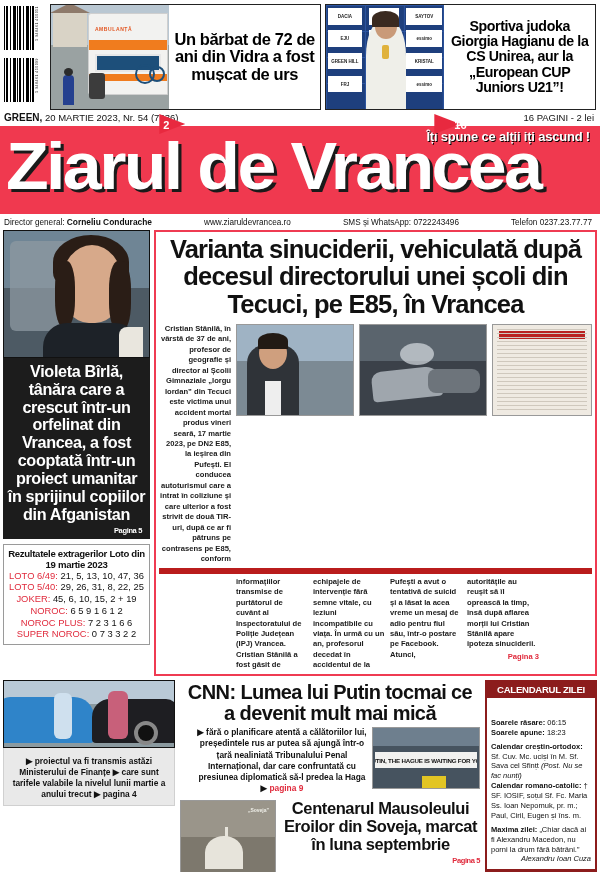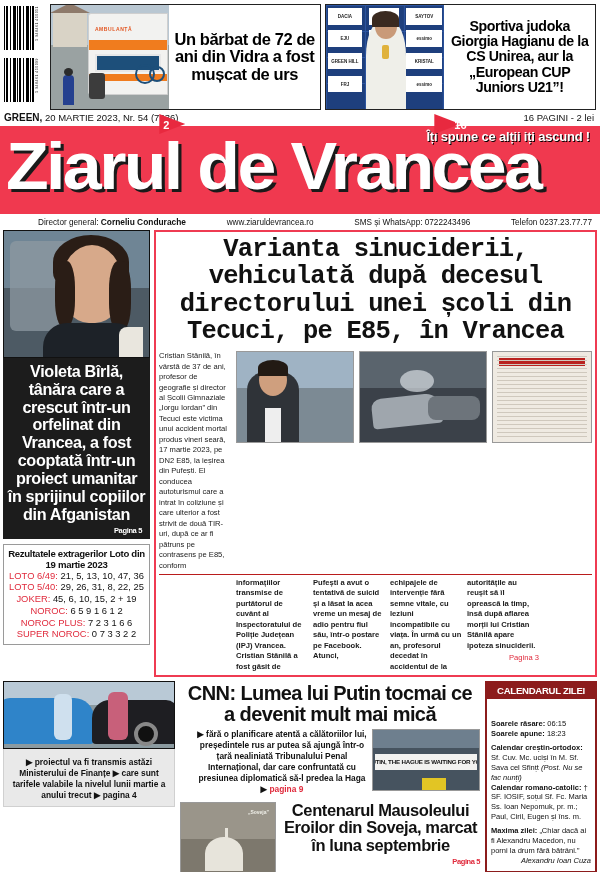--- a/index.html
+++ b/index.html
@@ -66,21 +66,21 @@
   .dateline b { font-size:10px; }
 
   
   .masthead { background:#f0394f; position:relative; height:88px; overflow:hidden; }
   .slogan { position:absolute; right:10px; top:3px; color:#fff; font-weight:bold; font-size:13px;
     text-shadow:1px 1px 0 #000; letter-spacing:-0.2px; }
   .mast-title { position:absolute; left:6px; top:8px; right:6px; color:#fff; font-weight:bold;
     font-size:66px; line-height:0.98; letter-spacing:-2.5px;
     text-shadow: 3px 3px 0 #1a1a1a; white-space:nowrap;
     font-family:"Liberation Sans", sans-serif; transform:scaleX(1.06); transform-origin:left center; }
-  .mastinfo { display:flex; justify-content:space-between; align-items:center; padding:3px 8px 3px 4px; font-size:8.2px; color:#111;margin-left:34px;}
+  .mastinfo { display:flex; justify-content:space-between; align-items:center; padding:3px 8px 3px 4px; font-size:8.2px; color:#111;}
   .mastinfo b { font-size:8.4px; }
 
   
   .main { display:flex; padding:0 3px; gap:4px; }
   .col-left { width:196px; }
   .col-right { flex:1; border:2px solid #ef3b52; padding:3px; }
 
   .lead-photo { width:100%; height:128px; background:#6d7b86; position:relative; overflow:hidden; border:1px solid #111; }
   .lp-sky{position:absolute;inset:0;background:linear-gradient(#6f8595 0 45%,#4d5a64 45% 100%);}
   .lp-fountain{position:absolute;left:6px;top:10px;width:60px;height:90px;background:#8d9aa2;opacity:.75;border-radius:6px;}
@@ -95,41 +95,41 @@
     font-size:16.2px; line-height:1.1; padding:5px 4px 2px; letter-spacing:-0.35px; position:relative; }
   .lead-head .pg { color:#fff; font-size:7.5px; font-weight:bold; text-align:right; display:block; padding:4px 4px 1px 0; }
 
   .loto { border:1px solid #9a9a9a; margin-top:5px; padding:3px 2px 4px; text-align:center; background:#fff;}
   .loto-title { font-weight:bold; font-size:9.6px; color:#111; letter-spacing:-0.3px; }
   .loto-row { font-size:9.4px; color:#111; line-height:1.25; }
   .loto-row .lbl { color:#e02a3c; }
 
   
   .big-head { text-align:center; font-weight:bold; font-size:25.5px; line-height:1.07;
-    color:#111; letter-spacing:-0.8px; padding:1px 2px 4px;font-family:Liberation Mono, monospace; }
+    color:#111; letter-spacing:-0.8px; padding:1px 2px 4px; }
   .story-cols { display:flex; gap:5px; margin-top:2px; }
-  .scol { width:72px; font-size:7.6px; line-height:1.38; font-weight:normal; color:#1a1a1a; text-align:left;}
+  .scol { width:72px; font-size:7.6px; line-height:1.38; font-weight:bold; color:#1a1a1a; text-align:right;}
   .story-photo { width:118px; height:92px; background:#556; position:relative; overflow:hidden; border:1px solid #999;}
   .sp-sky{position:absolute;inset:0;background:linear-gradient(#9fb3c4 0 40%,#7c8a94 40% 100%);}
   .sp-man{position:absolute;left:10px;bottom:0;width:52px;height:70px;background:#2f3338;border-radius:18px 18px 0 0;}
   .sp-head{position:absolute;left:22px;top:12px;width:28px;height:32px;background:#cf9f7e;border-radius:50%;}
   .sp-hair{position:absolute;left:21px;top:8px;width:30px;height:16px;background:#221a14;border-radius:50% 50% 0 0;}
   .sp-shirt{position:absolute;left:28px;bottom:0;width:16px;height:34px;background:#eee;}
   .crash-photo { width:128px; height:92px; position:relative; overflow:hidden; border:1px solid #999; background:#4a4f55;}
   .cp-road{position:absolute;inset:0;background:linear-gradient(#5a646d 0 40%,#3b4149 40% 100%);}
   .cp-car{position:absolute;left:12px;bottom:16px;width:70px;height:30px;background:#9fa6ad;border-radius:10px 16px 4px 4px;transform:rotate(-6deg);}
   .cp-car2{position:absolute;right:6px;bottom:22px;width:52px;height:24px;background:#6d747b;border-radius:8px;}
   .cp-flash{position:absolute;left:40px;top:18px;width:34px;height:22px;background:#d7dde2;opacity:.7;border-radius:50%;}
   .clip-photo { width:100px; height:92px; position:relative; overflow:hidden; border:1px solid #999; background:#efeae2;}
   .clip-lines{position:absolute;inset:4px;background:repeating-linear-gradient(#cfc8bd 0 1px, transparent 1px 4px);}
   .clip-title{position:absolute;left:6px;top:6px;right:6px;height:8px;background:#b9221f;}
 
-  .story-bottom { display:flex; gap:5px; margin-top:3px; border-top:1px solid #b91c1c; padding-top:3px; }
+  .story-bottom { display:flex; gap:5px; margin-top:3px; border-top:6px solid #b91c1c; padding-top:3px; }
   .sb-col { width:72px; font-size:7.6px; line-height:1.38; font-weight:bold; color:#1a1a1a; }
-  .pg-red { color:#e02a3c; font-size:7.6px; font-weight:normal; text-align:right; display:block; margin-top:2px;}
+  .pg-red { color:#e02a3c; font-size:7.6px; font-weight:bold; text-align:right; display:block; margin-top:2px;}
 
   
   .lower { display:flex; padding:4px 3px 0; gap:5px; }
   .low-left { width:172px; }
   .asf-photo { width:100%; height:68px; position:relative; overflow:hidden; border:1px solid #111;}
   .asf-sky{position:absolute;inset:0;background:linear-gradient(#b9c9d6 0 35%,#8b9aa0 35% 100%);}
   .asf-carb{position:absolute;left:-6px;top:16px;width:96px;height:46px;background:#2f84c9;border-radius:12px 20px 4px 4px;}
   .asf-carr{position:absolute;right:-4px;top:18px;width:86px;height:44px;background:#1e1e22;border-radius:18px 12px 4px 4px;}
   .asf-p1{position:absolute;left:50px;top:12px;width:18px;height:46px;background:#cfe0ee;border-radius:6px;}
   .asf-p2{position:absolute;right:46px;top:10px;width:20px;height:48px;background:#c8607a;border-radius:6px;}
@@ -320,22 +320,22 @@
             <div class="cp-flash"></div>
         </div>
         <div class="clip-photo">
           <div class="clip-title"></div>
             <div class="clip-lines"></div>
         </div>
       </div>
       <div class="story-bottom">
         <div class="sb-col"></div>
         <div class="sb-col">informațiilor transmise de purtătorul de cuvânt al Inspectoratului de Poliție Județean (IPJ) Vrancea. Cristian Stănilă a fost găsit de</div>
+        <div class="sb-col">echipajele de intervenție fără semne vitale, cu leziuni incompatibile cu viața. În urmă cu un an, profesorul decedat în accidentul de la</div>
         <div class="sb-col">Pufești a avut o tentativă de suicid și a lăsat la acea vreme un mesaj de adio pentru fiul său, într-o postare pe Facebook. Atunci,</div>
-        <div class="sb-col">echipajele de intervenție fără semne vitale, cu leziuni incompatibile cu viața. În urmă cu un an, profesorul decedat în accidentul de la</div>
         <div class="sb-col">
           <span>autoritățile au reușit să îl oprească la timp, însă după aflarea morții lui Cristian Stănilă apare ipoteza sinuciderii.</span>
           <span class="pg-red">Pagina 3</span>
         </div>
       </div>
     </div>
   </div>
 
   <div class="lower">
     <div class="low-left">

